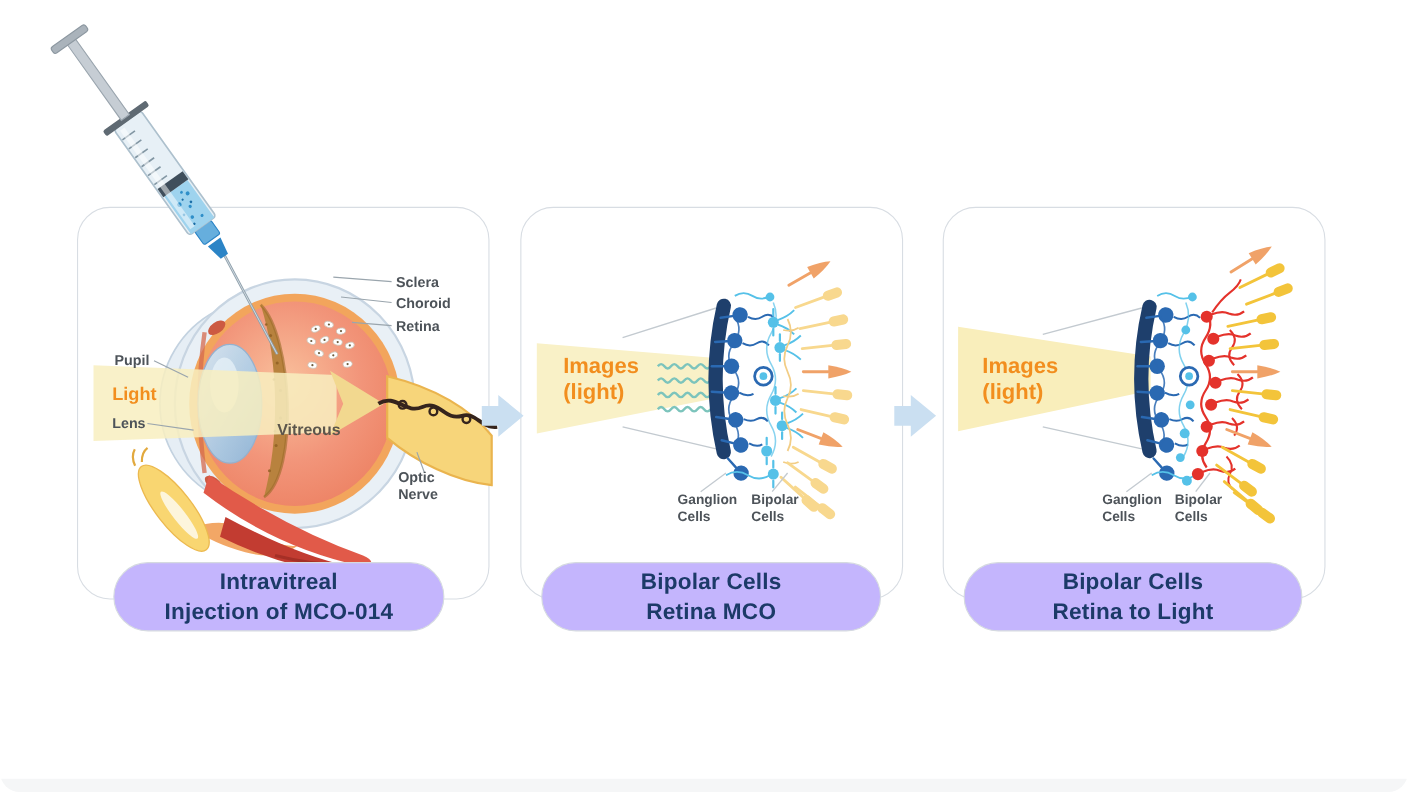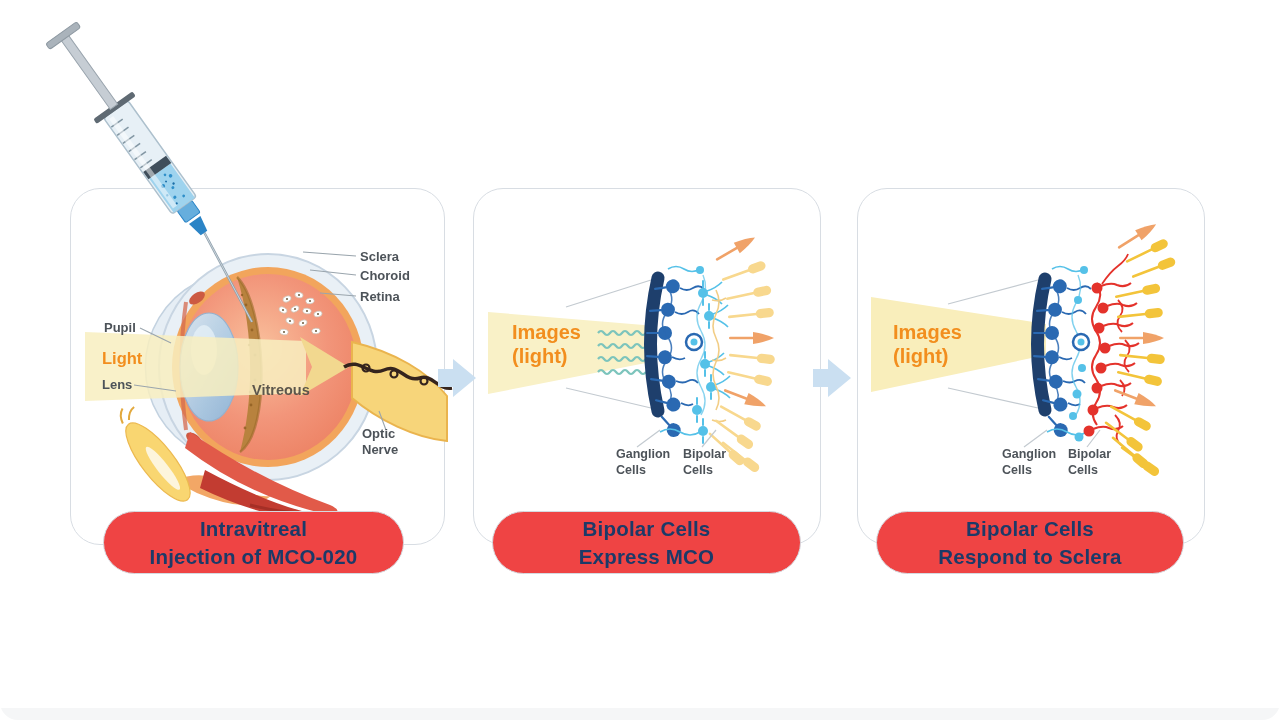--- a/index.html
+++ b/index.html
@@ -4,21 +4,21 @@
 <style>
   html,body{margin:0;padding:0;background:#fff;}
   #stage{position:relative;width:1280px;height:720px;background:#ffffff;overflow:hidden;
          font-family:"Liberation Sans",sans-serif;border-radius:18px;}
   .card{position:absolute;top:188px;height:357px;background:#fff;
         border:1.6px solid #d8dde3;border-radius:30px;box-sizing:border-box;}
   #card1{left:70px;width:375px;}
   #card2{left:473px;width:348px;}
   #card3{left:857px;width:348px;}
   #art{position:absolute;left:0;top:0;width:1280px;height:720px;}
-  .pill{position:absolute;top:511px;height:63px;background:#ef4444;border:1.6px solid #d5dae0;
+  .pill{position:absolute;top:511px;height:63px;background:#c4b5fd;border:1.6px solid #d5dae0;
         border-radius:40px;box-sizing:border-box;display:flex;flex-direction:column;
         justify-content:center;align-items:center;text-align:center;
         font-weight:bold;color:#1c3a68;font-size:20.5px;line-height:1.36;letter-spacing:.2px;
         white-space:nowrap;}
   #pill1{left:103px;width:301px;}
   #pill2{left:492px;width:309px;}
   #pill3{left:876px;width:308px;}
   .lbl{font:bold 13px "Liberation Sans",sans-serif;fill:#4d5359;}
   .lbl-sm{font:bold 12.5px "Liberation Sans",sans-serif;fill:#4d5359;}
   .lbl-orange{font:bold 16.5px "Liberation Sans",sans-serif;fill:#f28e1e;}
@@ -381,25 +381,25 @@
       <text class="lbl-images" x="893" y="363">(light)</text>
       <text class="lbl-sm" x="1002" y="458">Ganglion</text>
       <text class="lbl-sm" x="1002" y="474">Cells</text>
       <text class="lbl-sm" x="1068" y="458">Bipolar</text>
       <text class="lbl-sm" x="1068" y="474">Cells</text>
     </g>
   </svg>
 
   <div class="pill" id="pill1">
     <span>Intravitreal</span>
-    <span>Injection of MCO-020</span>
+    <span>Injection of MCO-014</span>
   </div>
   <div class="pill" id="pill2">
     <span>Bipolar Cells</span>
-    <span>Express MCO</span>
+    <span>Retina MCO</span>
   </div>
   <div class="pill" id="pill3">
     <span>Bipolar Cells</span>
-    <span>Respond to Sclera</span>
+    <span>Retina to Light</span>
   </div>
 
   <div id="bottom-strip"></div>
 </div>
 
 </body></html>

